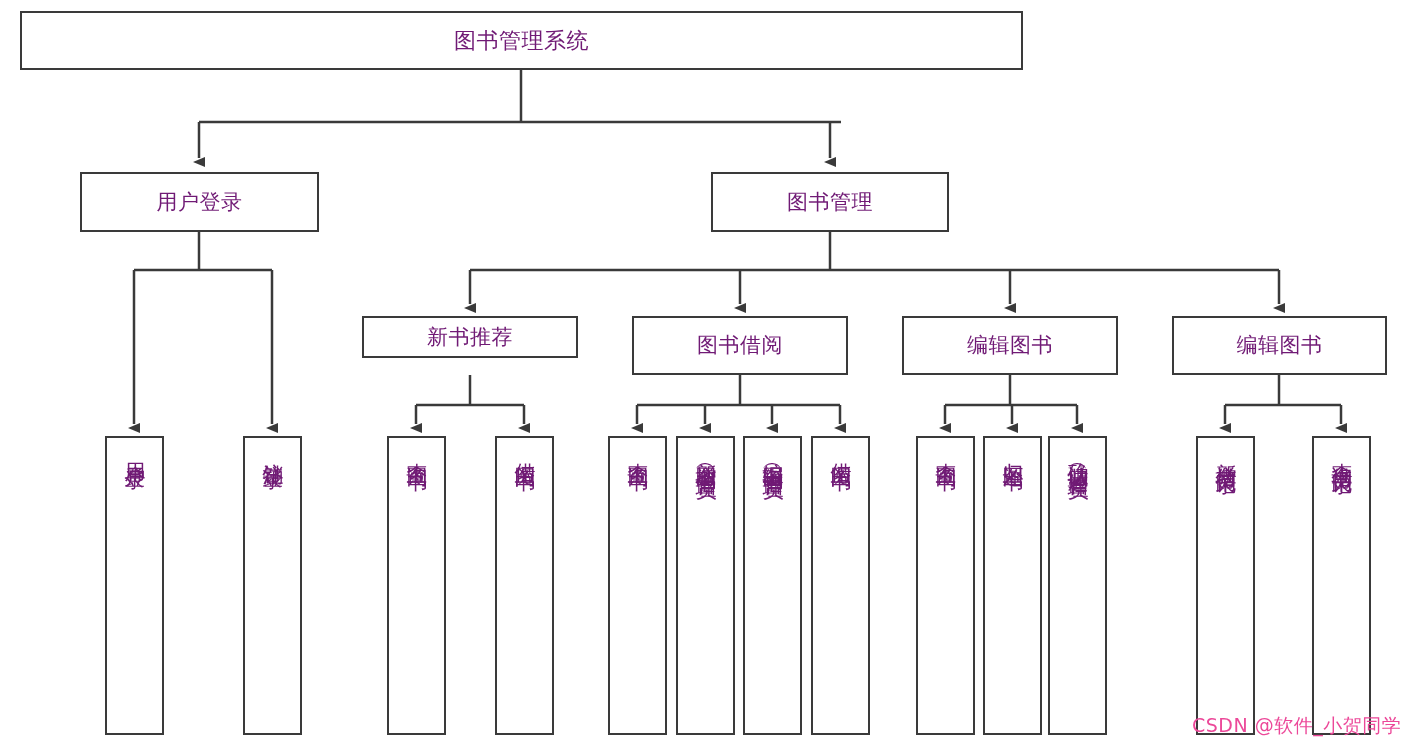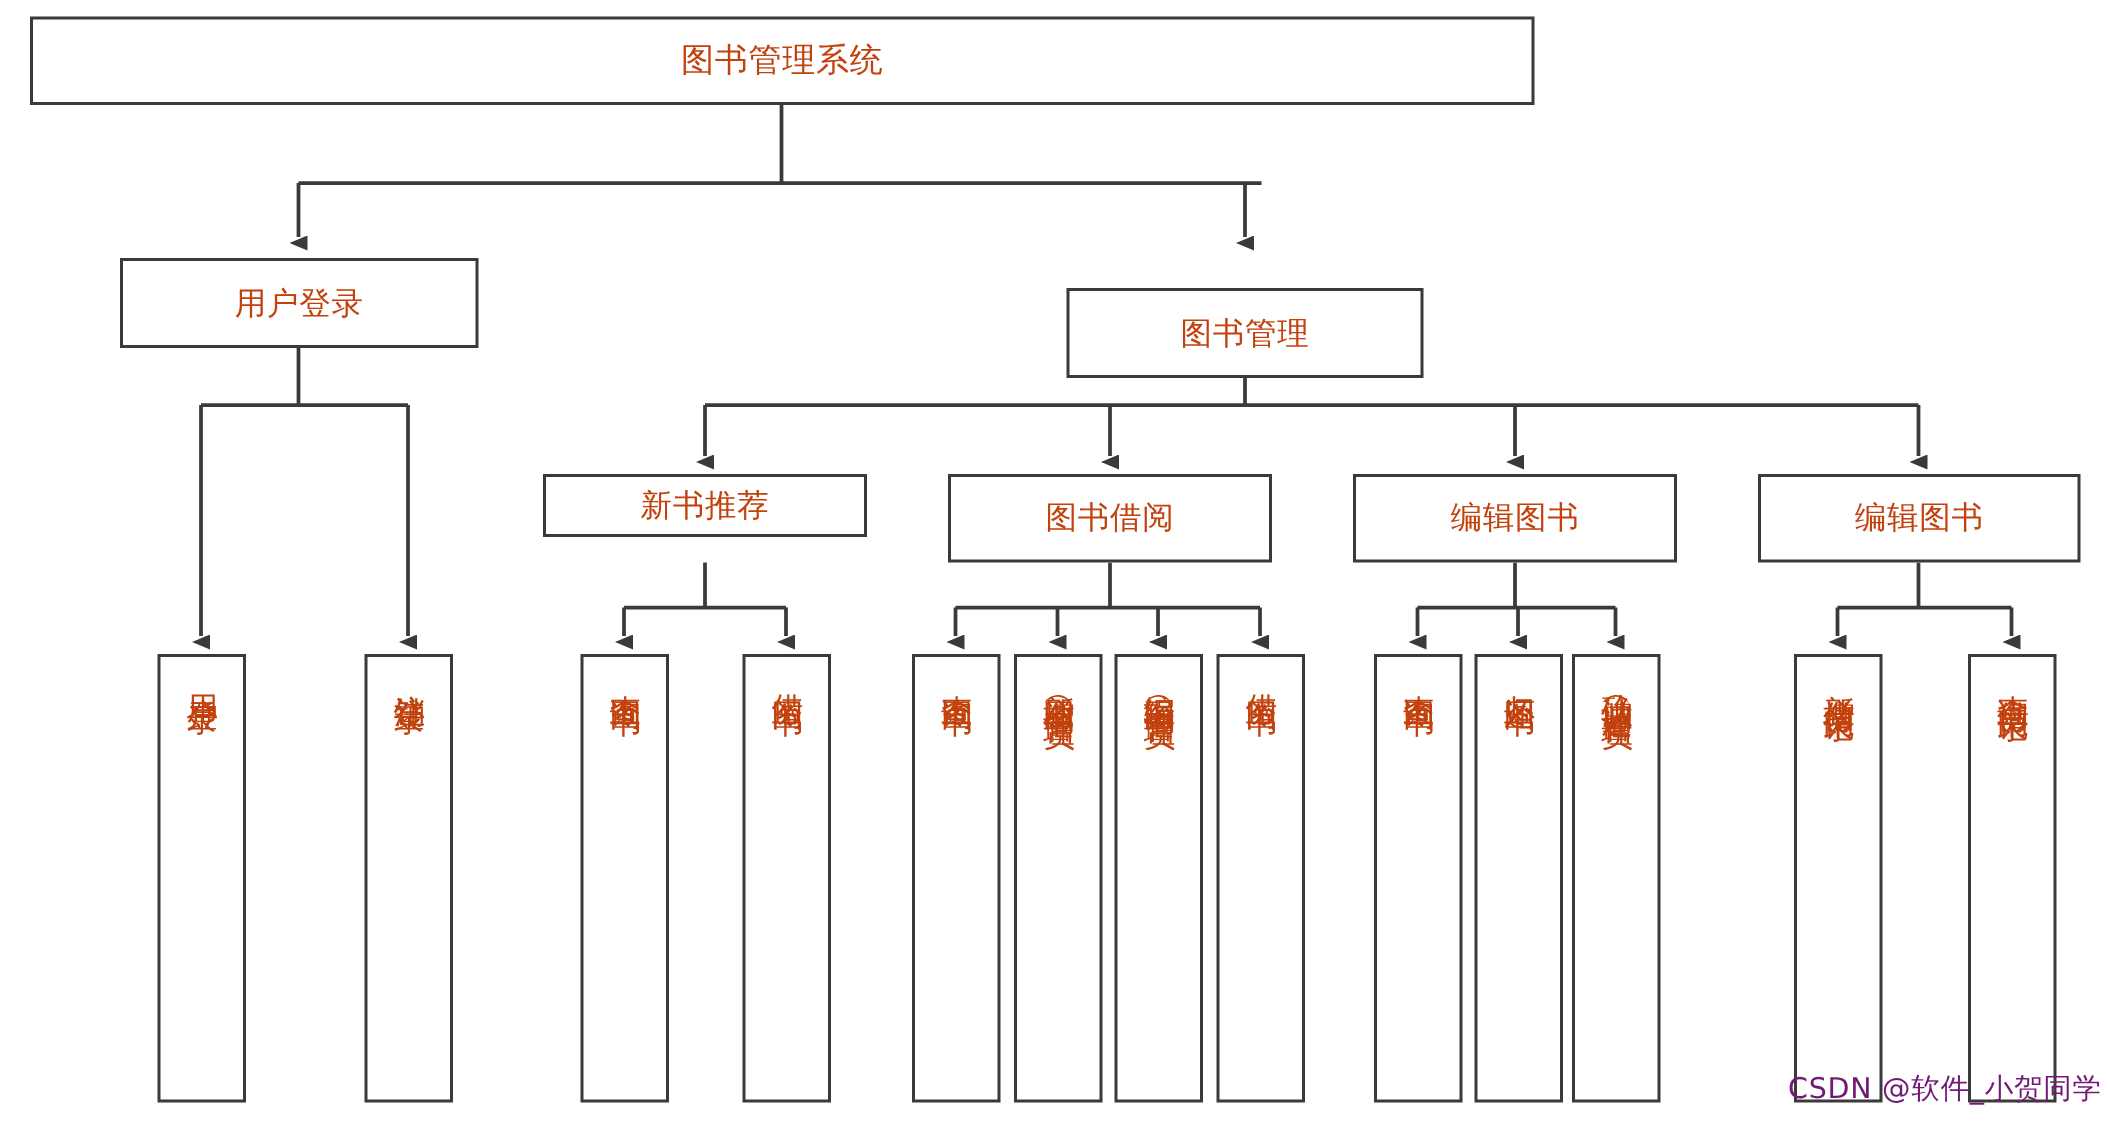--- a/index.html
+++ b/index.html
@@ -34,21 +34,21 @@
     align-items: center;
     justify-content: center;
     color: #2b2b2b;
     z-index: 2;
   }
   .node-label {
     display: block;
     text-align: center;
     line-height: 1.18;
     letter-spacing: 0.5px;
-    color: #c2410c;
+    color: #701a75;
     white-space: nowrap;
   }
   
   .node.horiz .node-label {
     font-size: 21px;
   }
   .node.title .node-label {
     font-size: 22px;
   }
   
@@ -61,21 +61,21 @@
     writing-mode: vertical-rl;
     text-orientation: upright;
     font-size: 21px;
     line-height: 1.1;
     letter-spacing: 2.5px;
     white-space: normal;
     max-height: 280px;
   }
   .watermark {
     position: absolute;
-    color: #701a75;
+    color: #ec4899;
     font-size: 19px;
     letter-spacing: 0.5px;
     white-space: nowrap;
     z-index: 3;
     font-family: "DejaVu Sans", "Liberation Sans", sans-serif;
   }
 </style>
 </head>
 <body>
 
@@ -132,21 +132,21 @@
   </svg>
 
   <div class="node horiz title" style="left:20px; top:11px; width:1003px; height:59px;">
     <span class="node-label">图书管理系统</span>
   </div>
 
   <div class="node horiz" style="left:80px; top:172px; width:239px; height:60px;">
     <span class="node-label">用户登录</span>
   </div>
 
-  <div class="node horiz" style="left:711px; top:172px; width:238px; height:60px;margin-top:20px;">
+  <div class="node horiz" style="left:711px; top:172px; width:238px; height:60px;">
     <span class="node-label">图书管理</span>
   </div>
 
   <div class="node horiz" style="left:362px; top:316px; width:216px; height:42px;">
     <span class="node-label">新书推荐</span>
   </div>
 
   <div class="node horiz" style="left:632px; top:316px; width:216px; height:59px;">
     <span class="node-label">图书借阅</span>
   </div>

